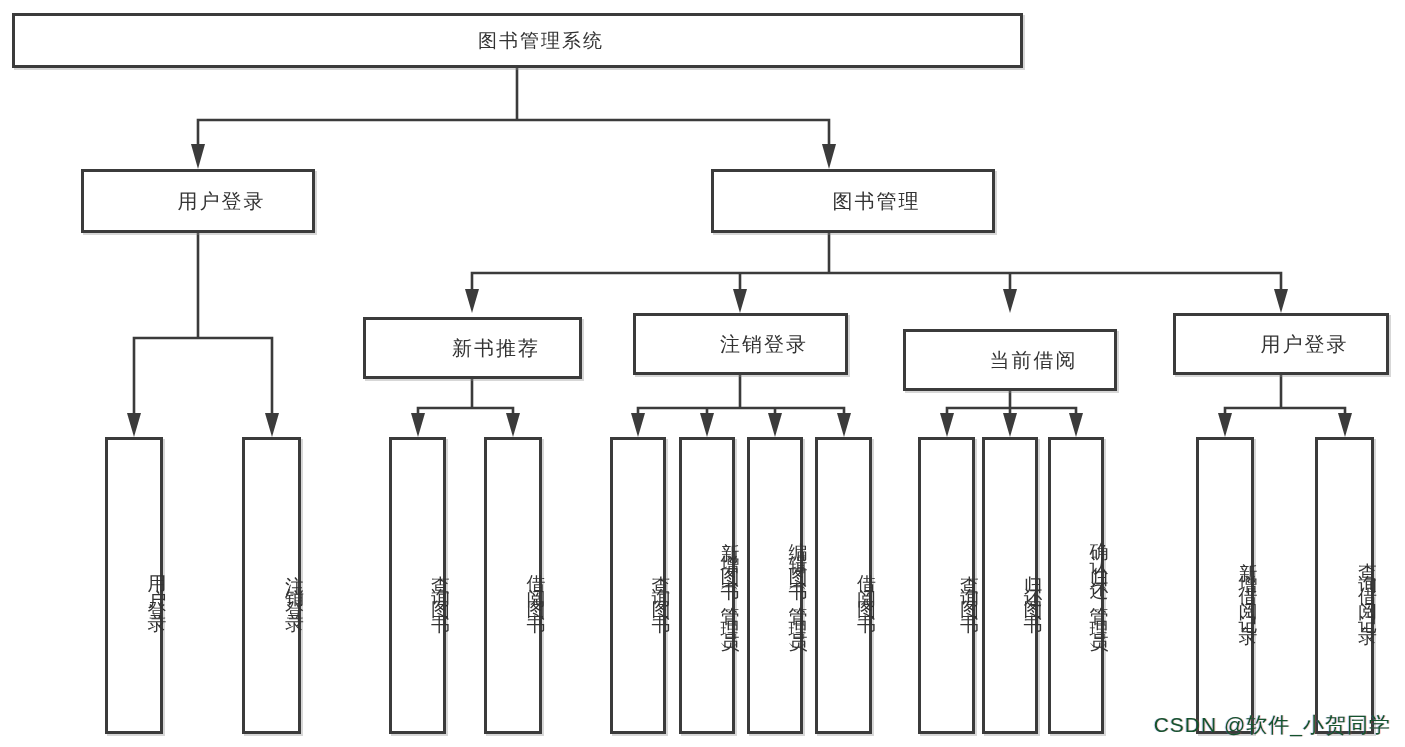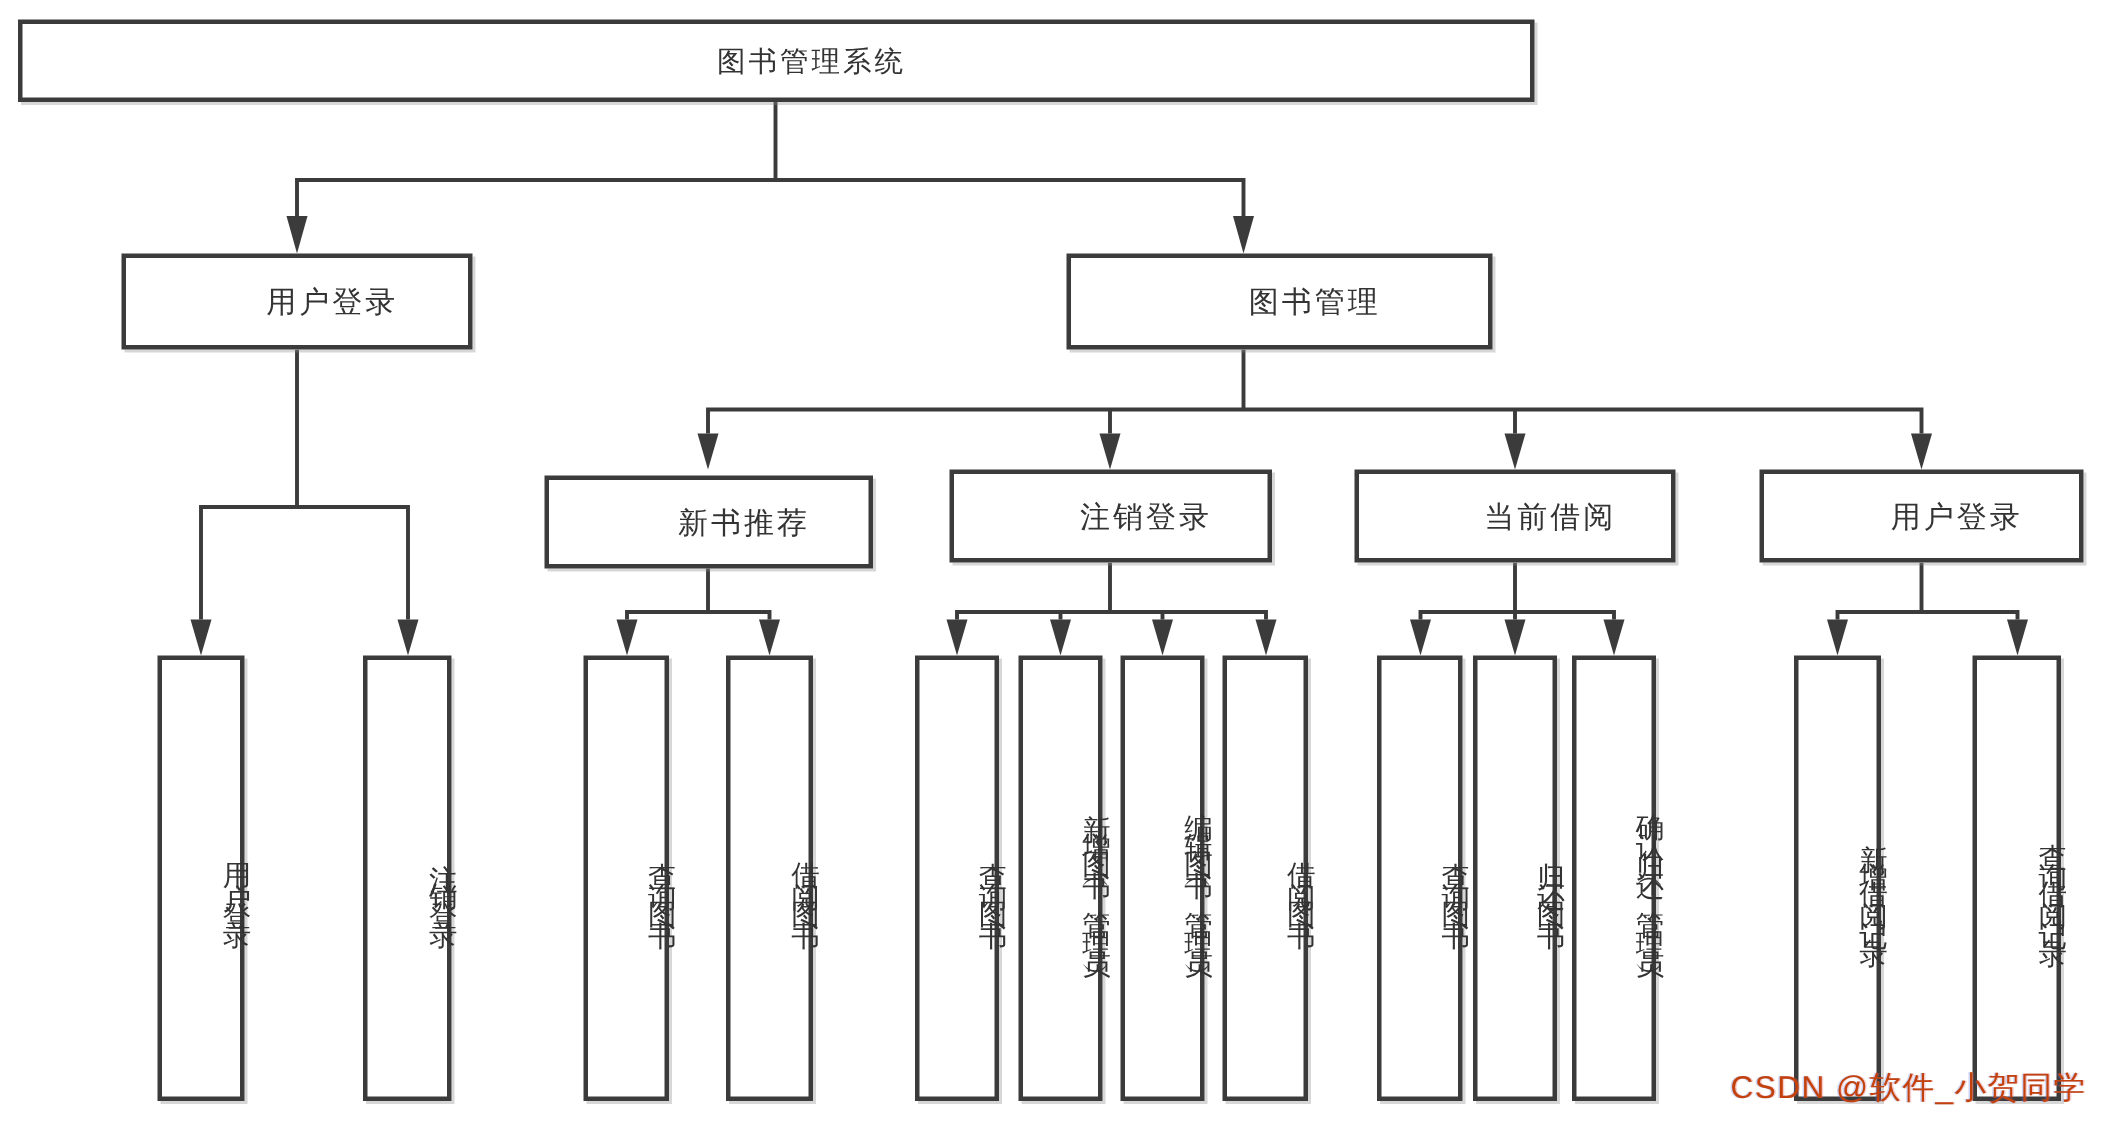--- a/index.html
+++ b/index.html
@@ -14,21 +14,21 @@
     box-shadow:2px 2px 0 rgba(140,140,140,0.35);
     padding-left:47px;
   }
   .hlabel{font-size:20px;letter-spacing:2px;color:#333333;white-space:nowrap;}
   .root .hlabel{font-size:19px;}
   .vlabel{
     writing-mode:vertical-rl;text-orientation:mixed;
     font-size:19px;line-height:1;letter-spacing:13px;color:#333333;
   }
   .watermark{
-    position:absolute;right:14px;bottom:8px;font-size:21px;color:#c2410c;
+    position:absolute;right:14px;bottom:8px;font-size:21px;color:#14532d;
     letter-spacing:1px;white-space:nowrap;
     text-shadow:1px 0 0 rgba(230,90,90,0.30), -1px 0 0 rgba(90,120,230,0.30);
   }
 </style>
 </head>
 <body>
 
 <div class="stage">
 
   <svg class="wires" viewBox="0 0 1405 747" xmlns="http://www.w3.org/2000/svg">
@@ -95,21 +95,21 @@
   <div class="hbox" style="left:711px;top:169px;width:284px;height:64px">
     <span class="hlabel">图书管理</span>
   </div>
 
   <div class="hbox" style="left:363px;top:317px;width:219px;height:62px">
     <span class="hlabel">新书推荐</span>
   </div>
   <div class="hbox" style="left:633px;top:313px;width:215px;height:62px">
     <span class="hlabel">注销登录</span>
   </div>
-  <div class="hbox" style="left:903px;top:313px;width:214px;height:62px">
+  <div class="hbox" style="left:903px;top:329px;width:214px;height:62px">
     <span class="hlabel">当前借阅</span>
   </div>
   <div class="hbox" style="left:1173px;top:313px;width:216px;height:62px">
     <span class="hlabel">用户登录</span>
   </div>
 
   <div class="vbox" style="left:105px;top:437px;width:58px;height:297px">
     <span class="vlabel">用户登录</span>
   </div>
   <div class="vbox" style="left:242px;top:437px;width:59px;height:297px">

